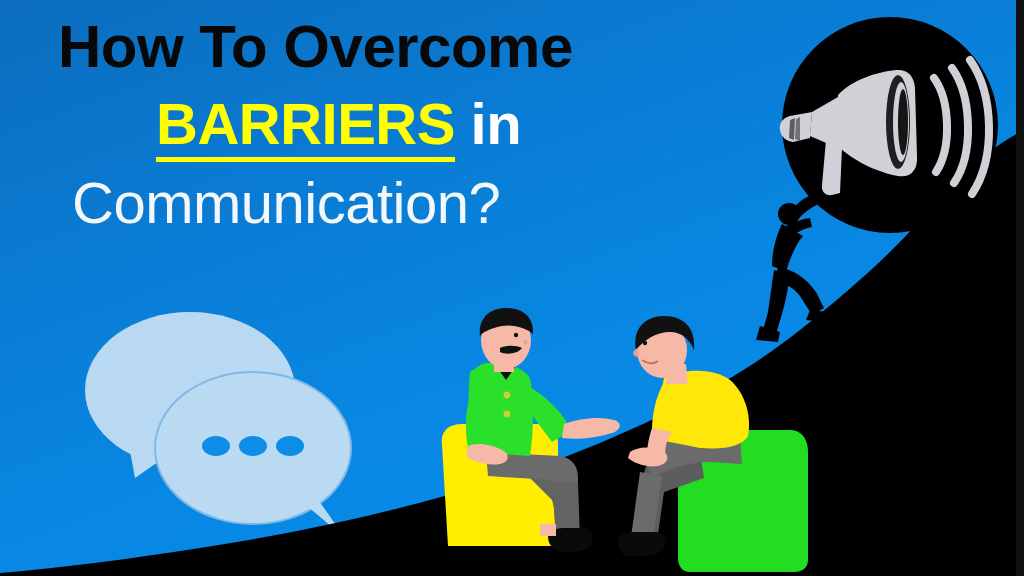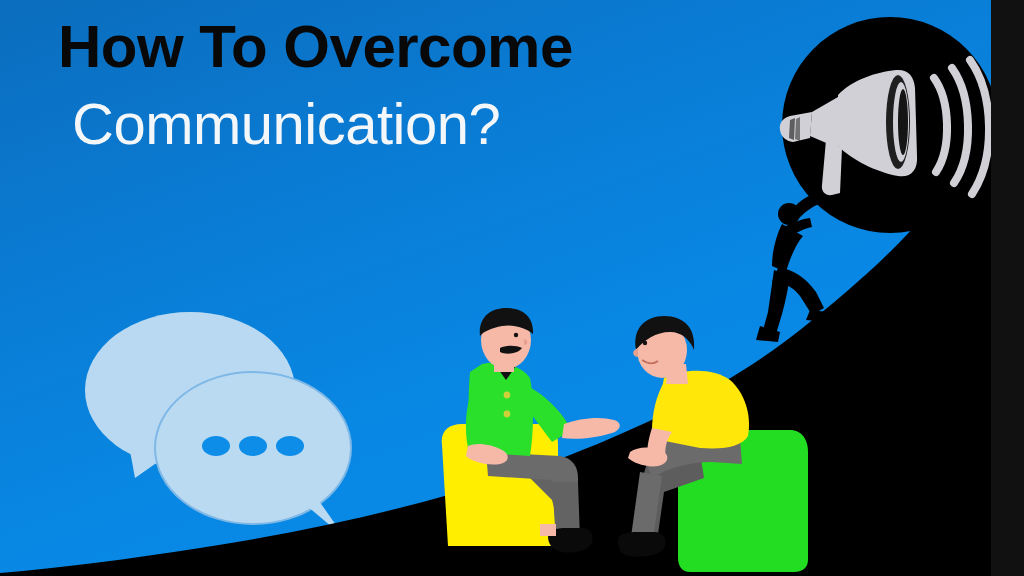--- a/index.html
+++ b/index.html
@@ -7,20 +7,21 @@
     margin: 0;
     padding: 0;
     background: #111;
   }
   #stage {
     position: relative;
     width: 991px;
     height: 576px;
     overflow: hidden;
     font-family: "Liberation Sans", "DejaVu Sans", sans-serif;
+    padding-left: 25px;
   }
 
   
   .bg {
     position: absolute;
     inset: 0;
     background: linear-gradient(160deg, #0b6dbd 0%, #0a7ad2 28%, #0888e4 60%, #098ce9 100%);
   }
 
   
@@ -289,16 +290,19 @@
         <circle cx="645" cy="343" r="2.2" fill="#111111"></circle>
 
         <path d="M642 360 C 648 364, 654 364, 658 361" stroke="#c4705f" stroke-width="1.6" fill="none"></path>
       </g>
 
     </svg>
   </div>
 
   <div class="title-block">
     <div class="tline tline1">How To Overcome</div>
+    <div class="tline tline2">
+      <span class="kw">BARRIERS</span><span class="rest"> in</span>
+    </div>
     <div class="tline tline3">Communication?</div>
   </div>
 
 </div>
 
 </body></html>

